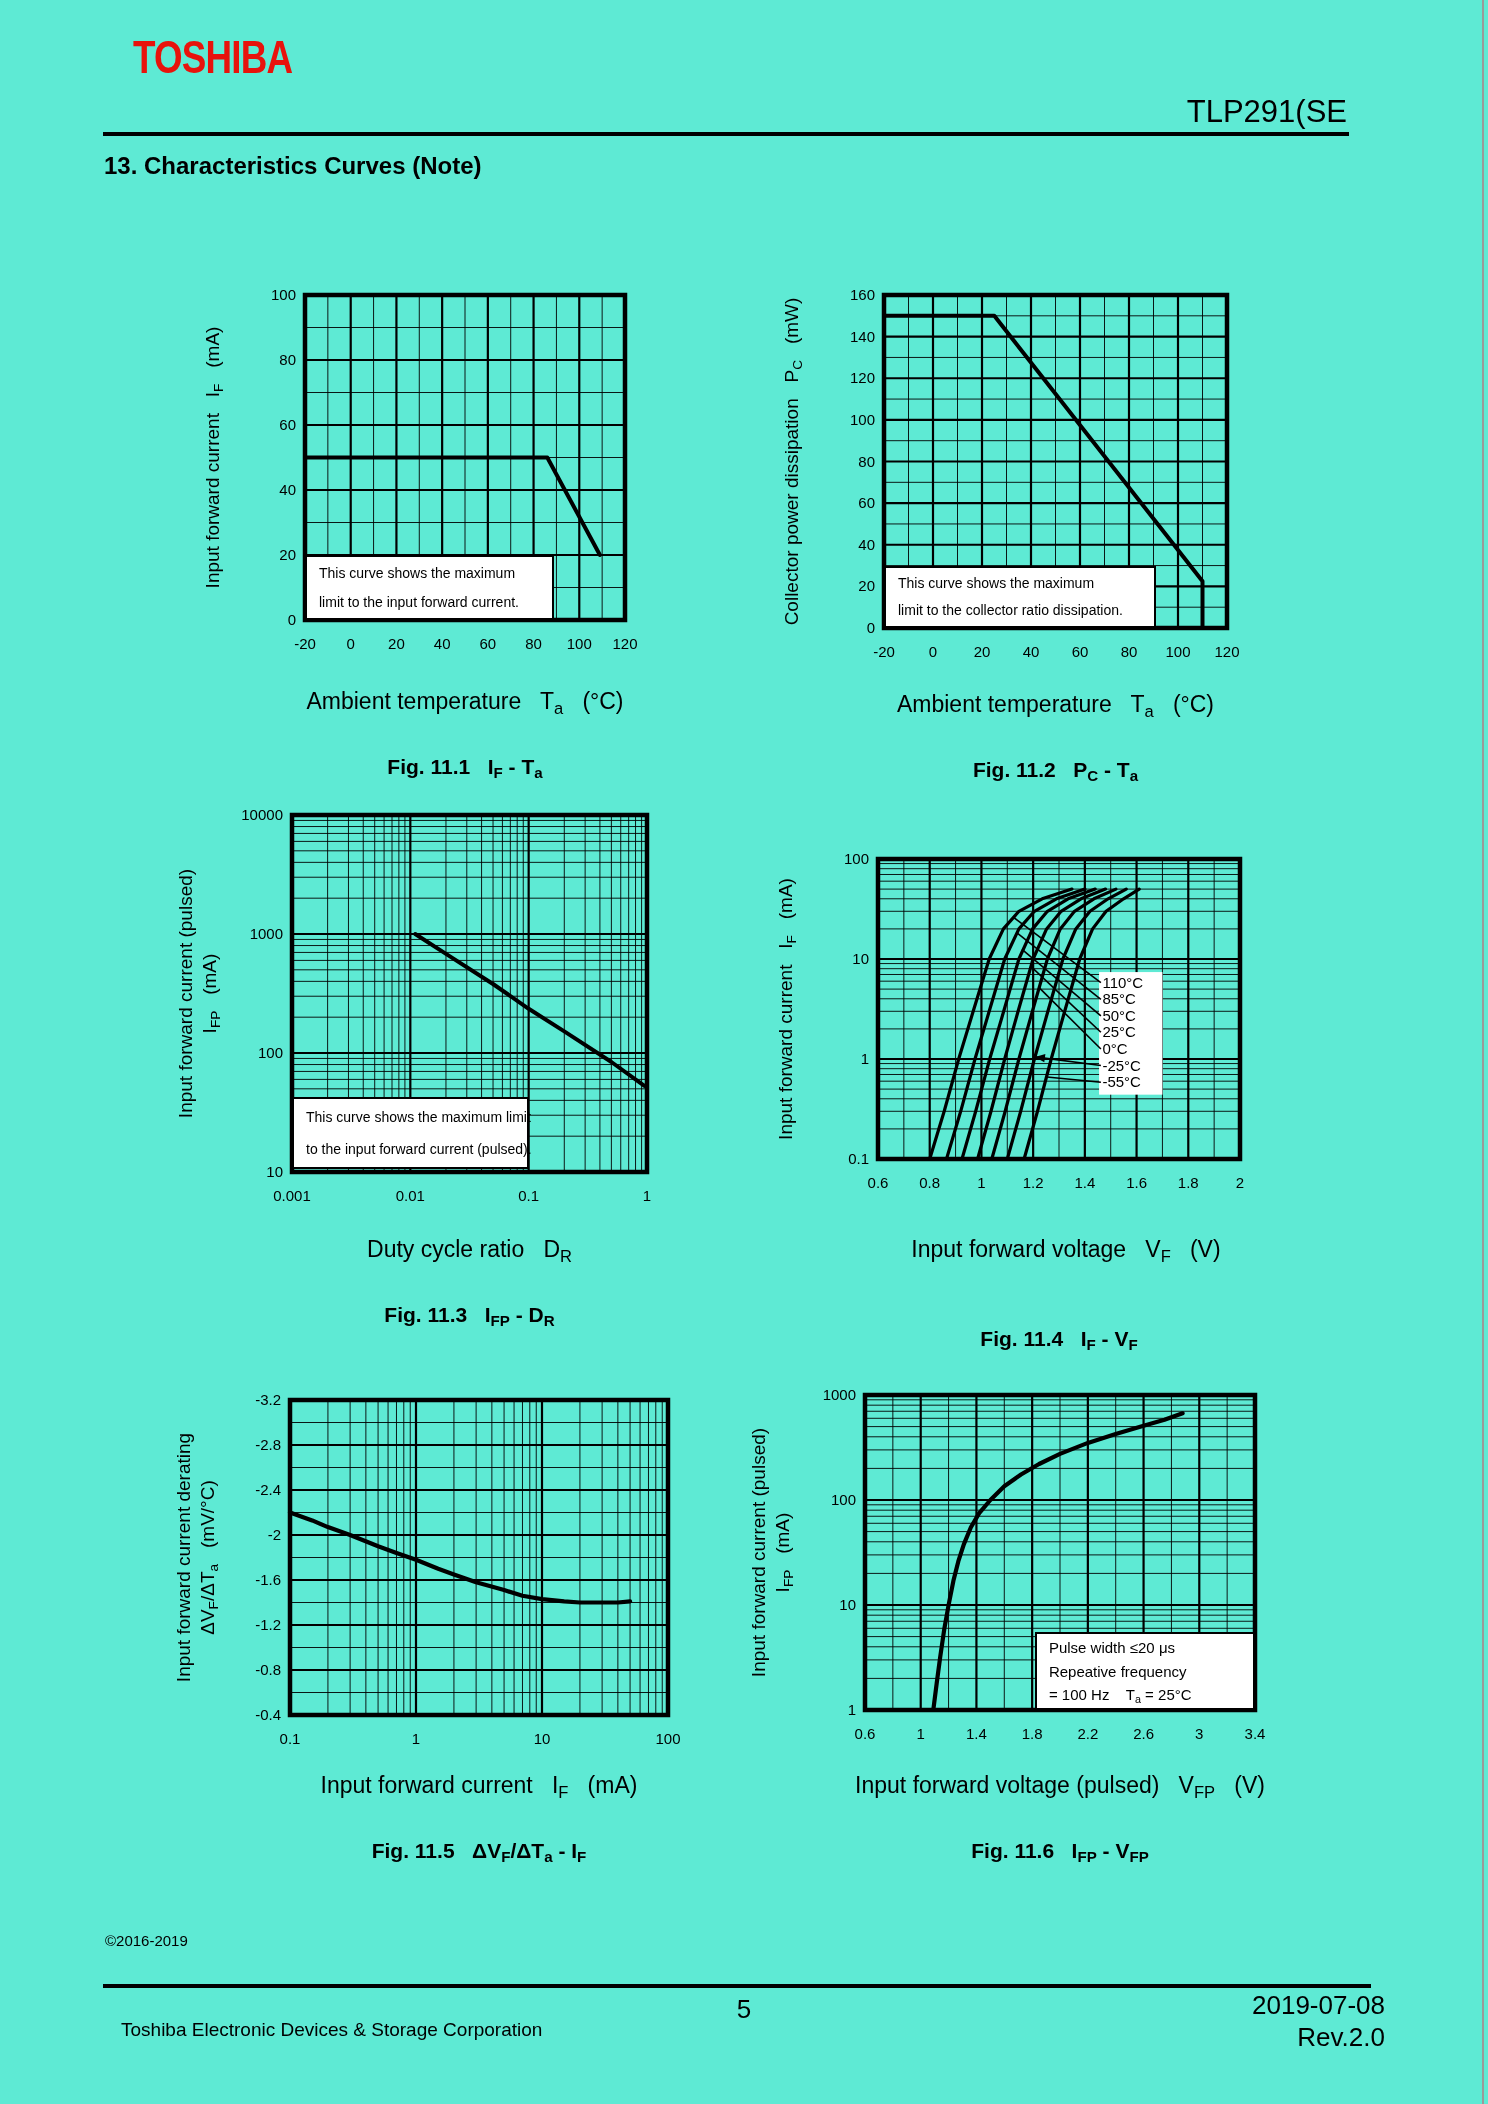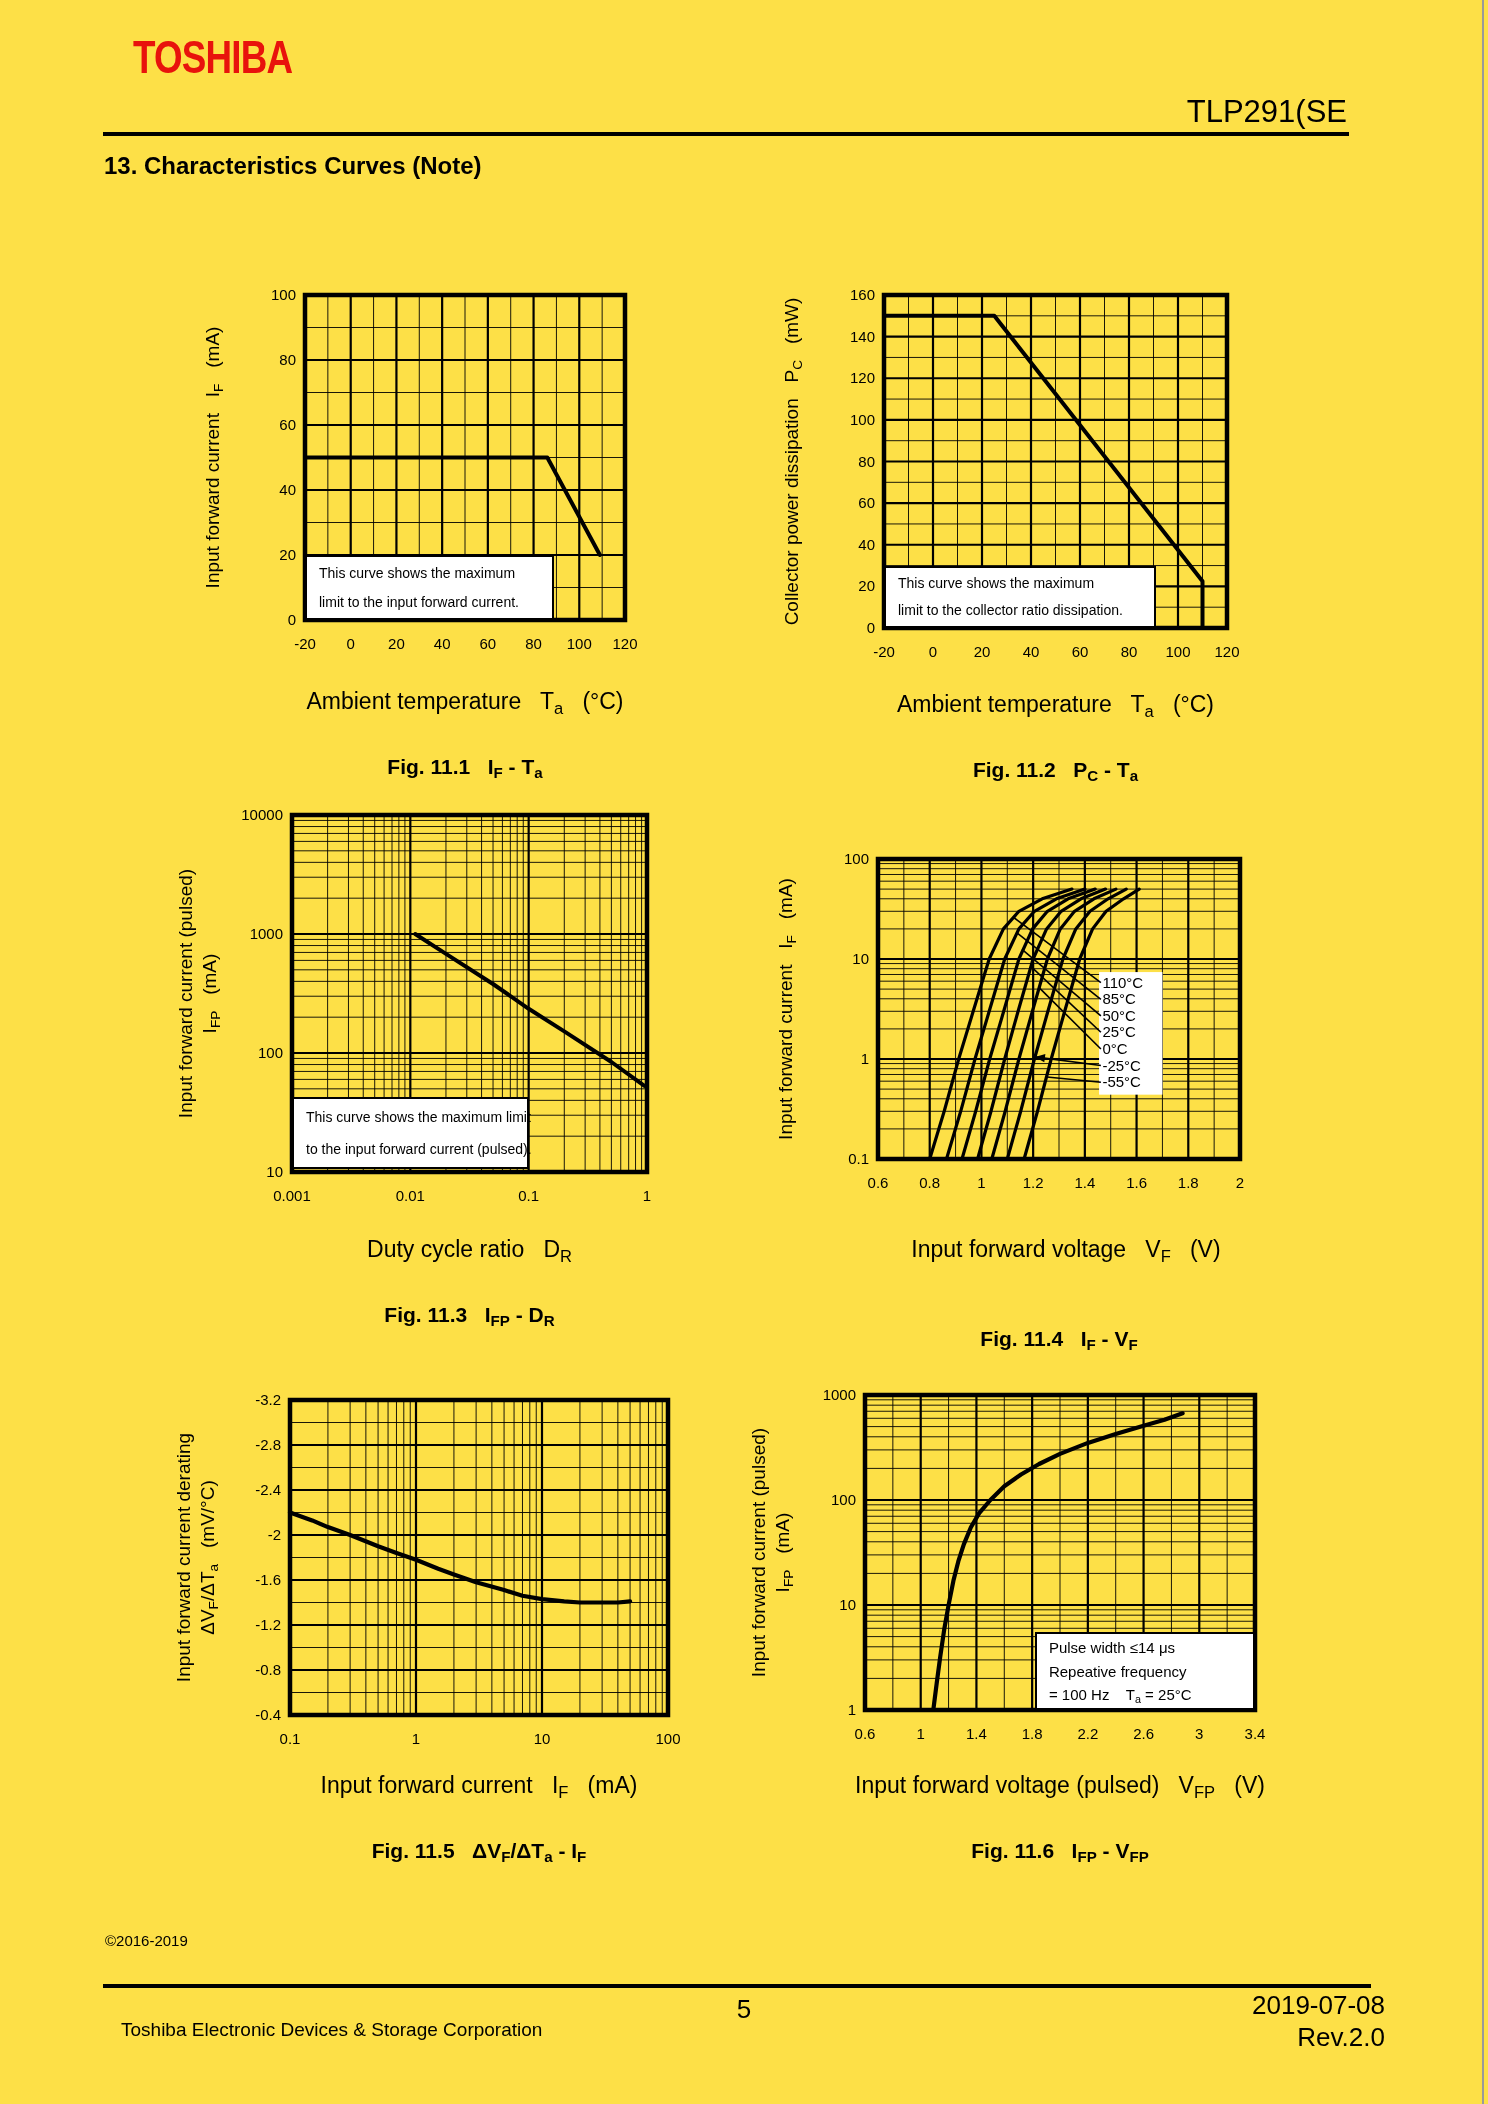--- a/index.html
+++ b/index.html
@@ -1,17 +1,17 @@
 <!DOCTYPE html>
 <html><head>
 <meta charset="utf-8">
 <style>
   html,body{margin:0;padding:0;background:#fff;}
   body{font-family:"Liberation Sans", sans-serif; color:#000;}
-  #page{position:relative;width:1488px;height:2104px;background:#fde047;overflow:hidden;}
+  #page{position:relative;width:1488px;height:2104px;background:#5eead4;overflow:hidden;}
   .abs{position:absolute;}
   #brand-logo{left:133px;top:30px;font-size:46px;font-weight:800;letter-spacing:-1px;
     transform:scaleX(.80);transform-origin:left top;}
   #part-number{top:94px;right:141px;font-size:31px;font-weight:400;}
   #header-rule{left:103px;top:132px;width:1246px;height:4px;background:#000;}
   #section-title{left:104px;top:152px;font-size:24px;font-weight:700;}
   #scan-edge{left:1482px;top:0;width:2px;height:2104px;background:#9a9a9a;}
   #footer-rule{left:103px;top:1984px;width:1268px;height:4px;background:#000;}
   #footer-copyright{left:105px;top:1932px;font-size:15px;}
   #footer-company{left:121px;top:2019px;font-size:19px;}
@@ -445,21 +445,21 @@
         <text x="61" y="334" text-anchor="end" font-size="15">1</text>
         <text x="61" y="229" text-anchor="end" font-size="15">10</text>
         <text x="61" y="124" text-anchor="end" font-size="15">100</text>
         <text x="61" y="19" text-anchor="end" font-size="15">1000</text>
         <polyline points="138.3,329.0 141.7,302.2 145.2,276.0 149.4,247.3 153.6,224.0 158.4,199.8 163.3,180.4 168.9,163.1 175.9,146.3 184.2,132.1 195.4,119.0 209.3,105.3 226.0,93.5 244.1,83.0 265.0,72.9 292.9,61.9 320.7,53.0 348.6,44.7 369.5,38.8 387.6,32.3" fill="none" stroke="#000" stroke-width="4.2" stroke-linejoin="round" stroke-linecap="round"></polyline>
       </svg>
     <div class="ytitle" style="left: 32px; top: 345px; width: 315px;"><div>Input forward current (pulsed)</div><div>I<sub>FP</sub>   (mA)</div></div>
     <div class="xtitle" style="left: 105px; width: 480px; top: 407px;">Input forward voltage (pulsed)   V<sub>FP</sub>   (V)</div>
     <figcaption class="caption" style="left: 105px; width: 480px; top: 448px;">Fig. 11.6   I<sub>FP</sub> - V<sub>FP</sub></figcaption>
   <div class="annotation ann-lg" style="left: 319.929px; top: 267.262px; width: 220.071px; height: 77.7381px;">
-        <div class="aline">Pulse width ≤14 μs</div>
+        <div class="aline">Pulse width ≤20 μs</div>
         <div class="aline">Repeative frequency</div>
         <div class="aline">= 100 Hz    T<sub>a</sub> = 25°C</div>
       </div>
     </figure>
 
   <div id="footer-rule" class="abs"></div>
   <div id="footer-copyright" class="abs">©2016-2019</div>
   <div id="footer-company" class="abs">Toshiba Electronic Devices &amp; Storage Corporation</div>
   <div id="footer-page" class="abs">5</div>
   <div id="footer-date" class="abs">2019-07-08</div>

